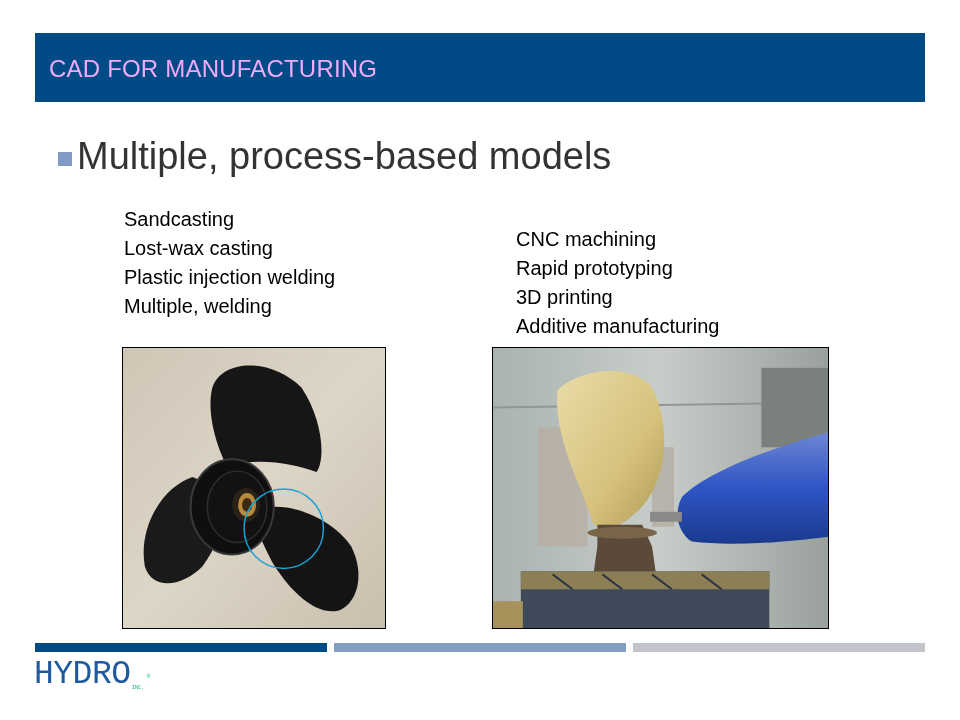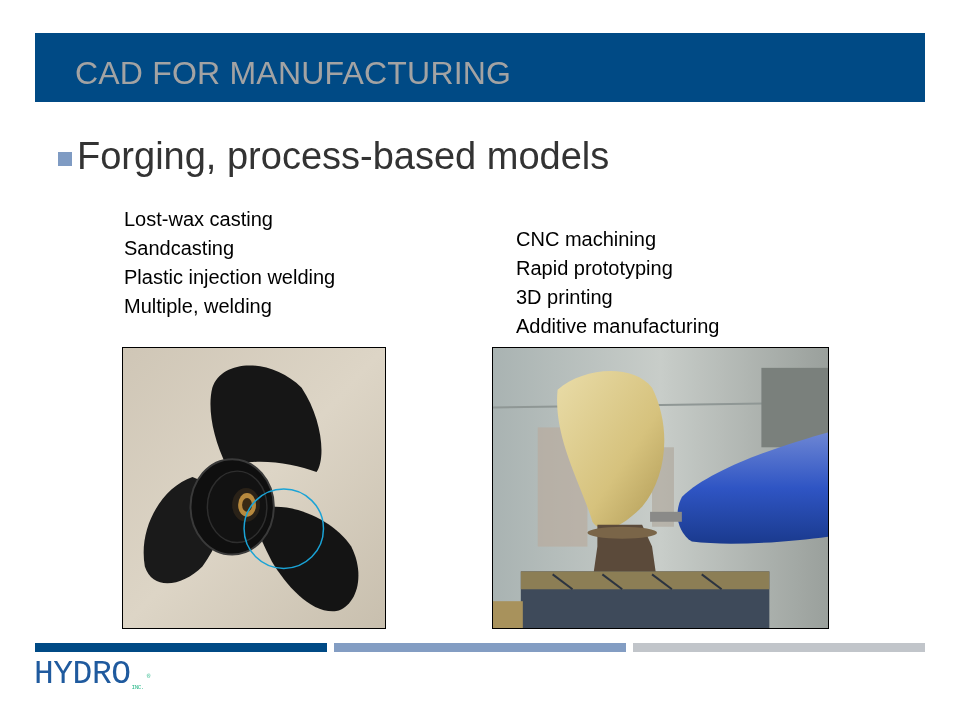--- a/index.html
+++ b/index.html
@@ -1,18 +1,18 @@
 <!DOCTYPE html>
 <html><head>
 <meta charset="utf-8">
 <style>
   html, body { margin:0; padding:0; }
   body { width:960px; height:720px; background:#ffffff; position:relative; overflow:hidden; font-family:"Liberation Sans", sans-serif; }
   .header { position:absolute; left:35px; top:33px; width:890px; height:69px; background:#004a85; }
-  .header-title { position:absolute; left:40px; top:22px; color:#a3a3a3; font-size:32px; letter-spacing:0.2px; }
+  .header-title { position:absolute; left:14px; top:22px; color:#f0abfc; font-size:24px; letter-spacing:0.2px; }
   .bullet-row { position:absolute; left:58px; top:135px; display:flex; align-items:center; }
   .bullet-square { width:14px; height:14px; background:#7f9bc3; margin-right:5px; margin-top:4px; }
   .bullet-text { font-size:38px; color:#333333; }
   .list { position:absolute; top:205px; font-size:20px; color:#000000; line-height:29px; }
   .list-left { left:124px; }
   .list-right { left:516px;margin-top:20px; }
   .list div { white-space:nowrap; }
   .photo { position:absolute; border:1px solid #000000; box-sizing:border-box; overflow:hidden; }
   .photo-left { left:122px; top:347px; width:264px; height:282px; background:#d5ccbc; }
   .photo-right { left:492px; top:347px; width:337px; height:282px; background:#b9bfbd; }
@@ -29,26 +29,26 @@
 </style>
 </head>
 <body>
 
 <div class="header">
   <div class="header-title">CAD FOR MANUFACTURING</div>
 </div>
 
 <div class="bullet-row">
   <div class="bullet-square"></div>
-  <div class="bullet-text">Forging, process-based models</div>
+  <div class="bullet-text">Multiple, process-based models</div>
 </div>
 
 <div class="list list-left">
+  <div>Sandcasting</div>
   <div>Lost-wax casting</div>
-  <div>Sandcasting</div>
   <div>Plastic injection welding</div>
   <div>Multiple, welding</div>
 </div>
 
 <div class="list list-right">
   <div>CNC machining</div>
   <div>Rapid prototyping</div>
   <div>3D printing</div>
   <div>Additive manufacturing</div>
 </div>

